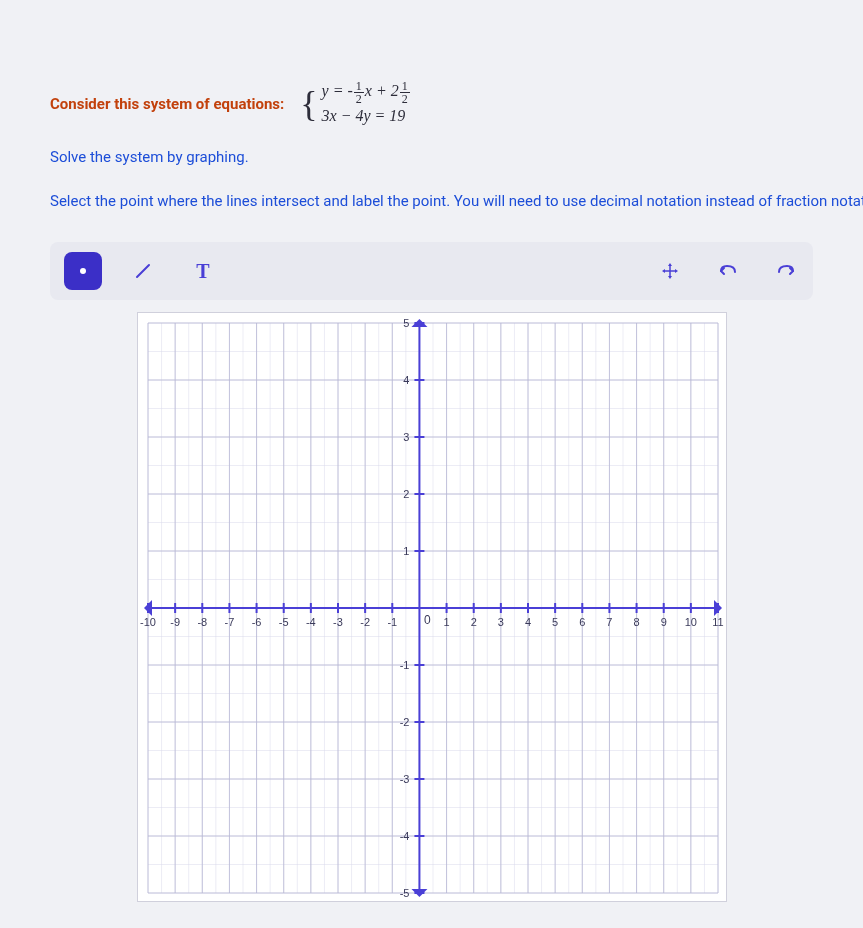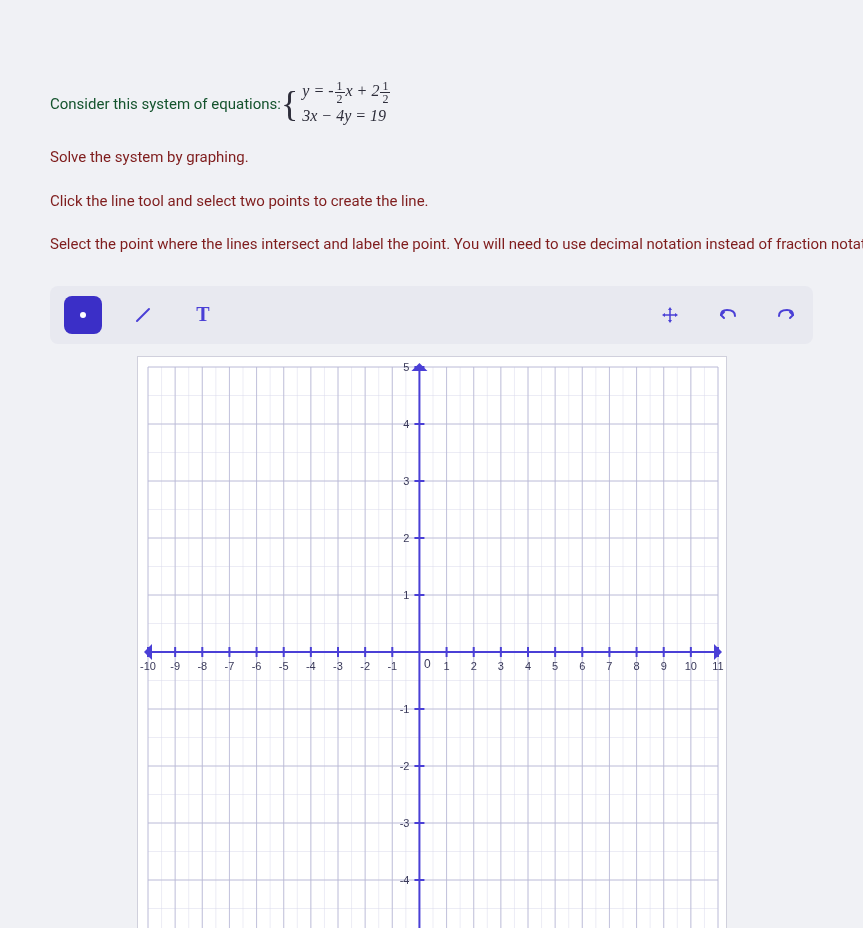--- a/index.html
+++ b/index.html
@@ -13,32 +13,33 @@
       color: #2d2d3a;
       width: 863px;
       overflow: hidden;
     }
     .content {
       padding: 80px 50px 0 50px;
     }
     .question-text {
       font-size: 15px;
       line-height: 1.7;
-      color: #7f1d1d;
+      color: #1d4ed8;
       margin-bottom: 18px;
     }
     .equation-line {
       display: flex;
       align-items: center;
       margin-bottom: 18px;
     }
     .equation-intro {
       font-size: 15px;
-      color: #14532d;
-      margin-right: 0;
+      color: #c2410c;
+      margin-right: 16px;
+      font-weight: bold;
     }
     .equation-system {
       font-family: 'Cambria Math', 'Times New Roman', serif;
       font-size: 16px;
       display: flex;
       align-items: center;
     }
     .brace {
       font-size: 36px;
       line-height: 0.9;
@@ -127,21 +128,20 @@
         <span class="eq-row">
           <span>y</span><span> = -</span><span class="frac"><span class="num">1</span><span class="den">2</span></span><span>x + 2</span><span class="frac"><span class="num">1</span><span class="den">2</span></span>
         </span>
         <br>
         <span class="eq-row">3x − 4y = 19</span>
       </span>
     </span>
   </div>
 
   <p class="question-text">Solve the system by graphing.</p>
-  <p class="question-text">Click the line tool and select two points to create the line.</p>
   <p class="question-text" style="margin-bottom:0; white-space:nowrap;">Select the point where the lines intersect and label the point.  You will need to use decimal notation instead of fraction notation in you</p>
 
   <div class="toolbar">
     <div class="toolbar-left">
       <div class="tool-btn active">
         <svg width="16" height="16" viewBox="0 0 16 16">
             <circle cx="8" cy="8" r="3" fill="white"></circle>
           </svg>
       </div>
       <div class="tool-btn">

